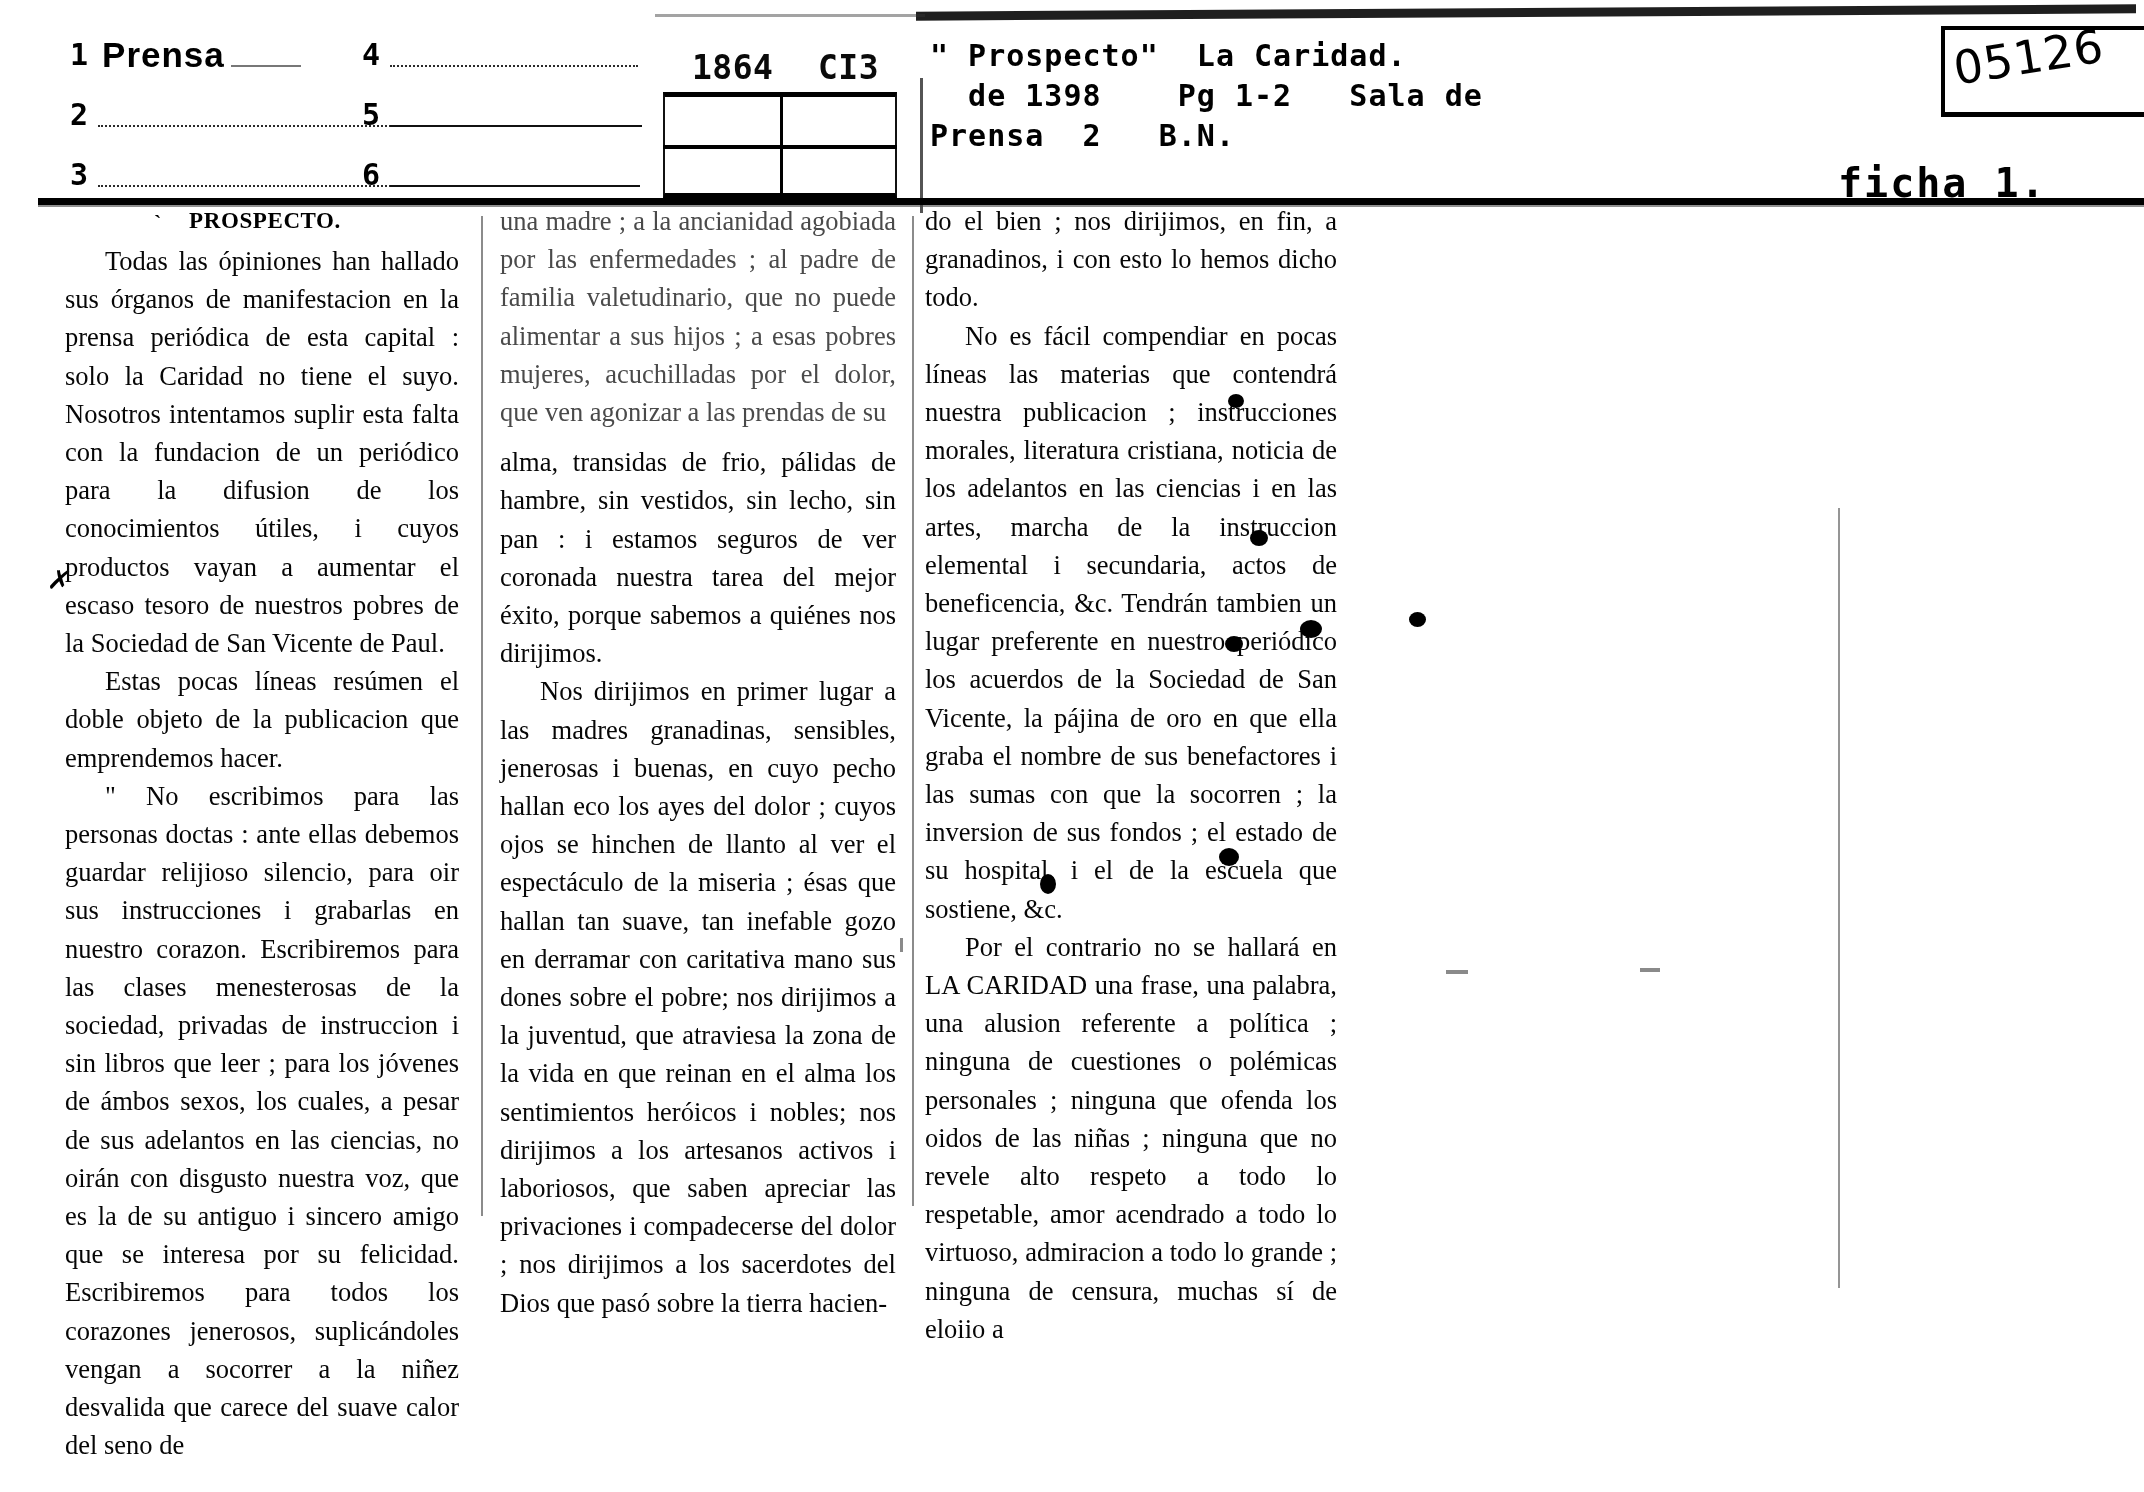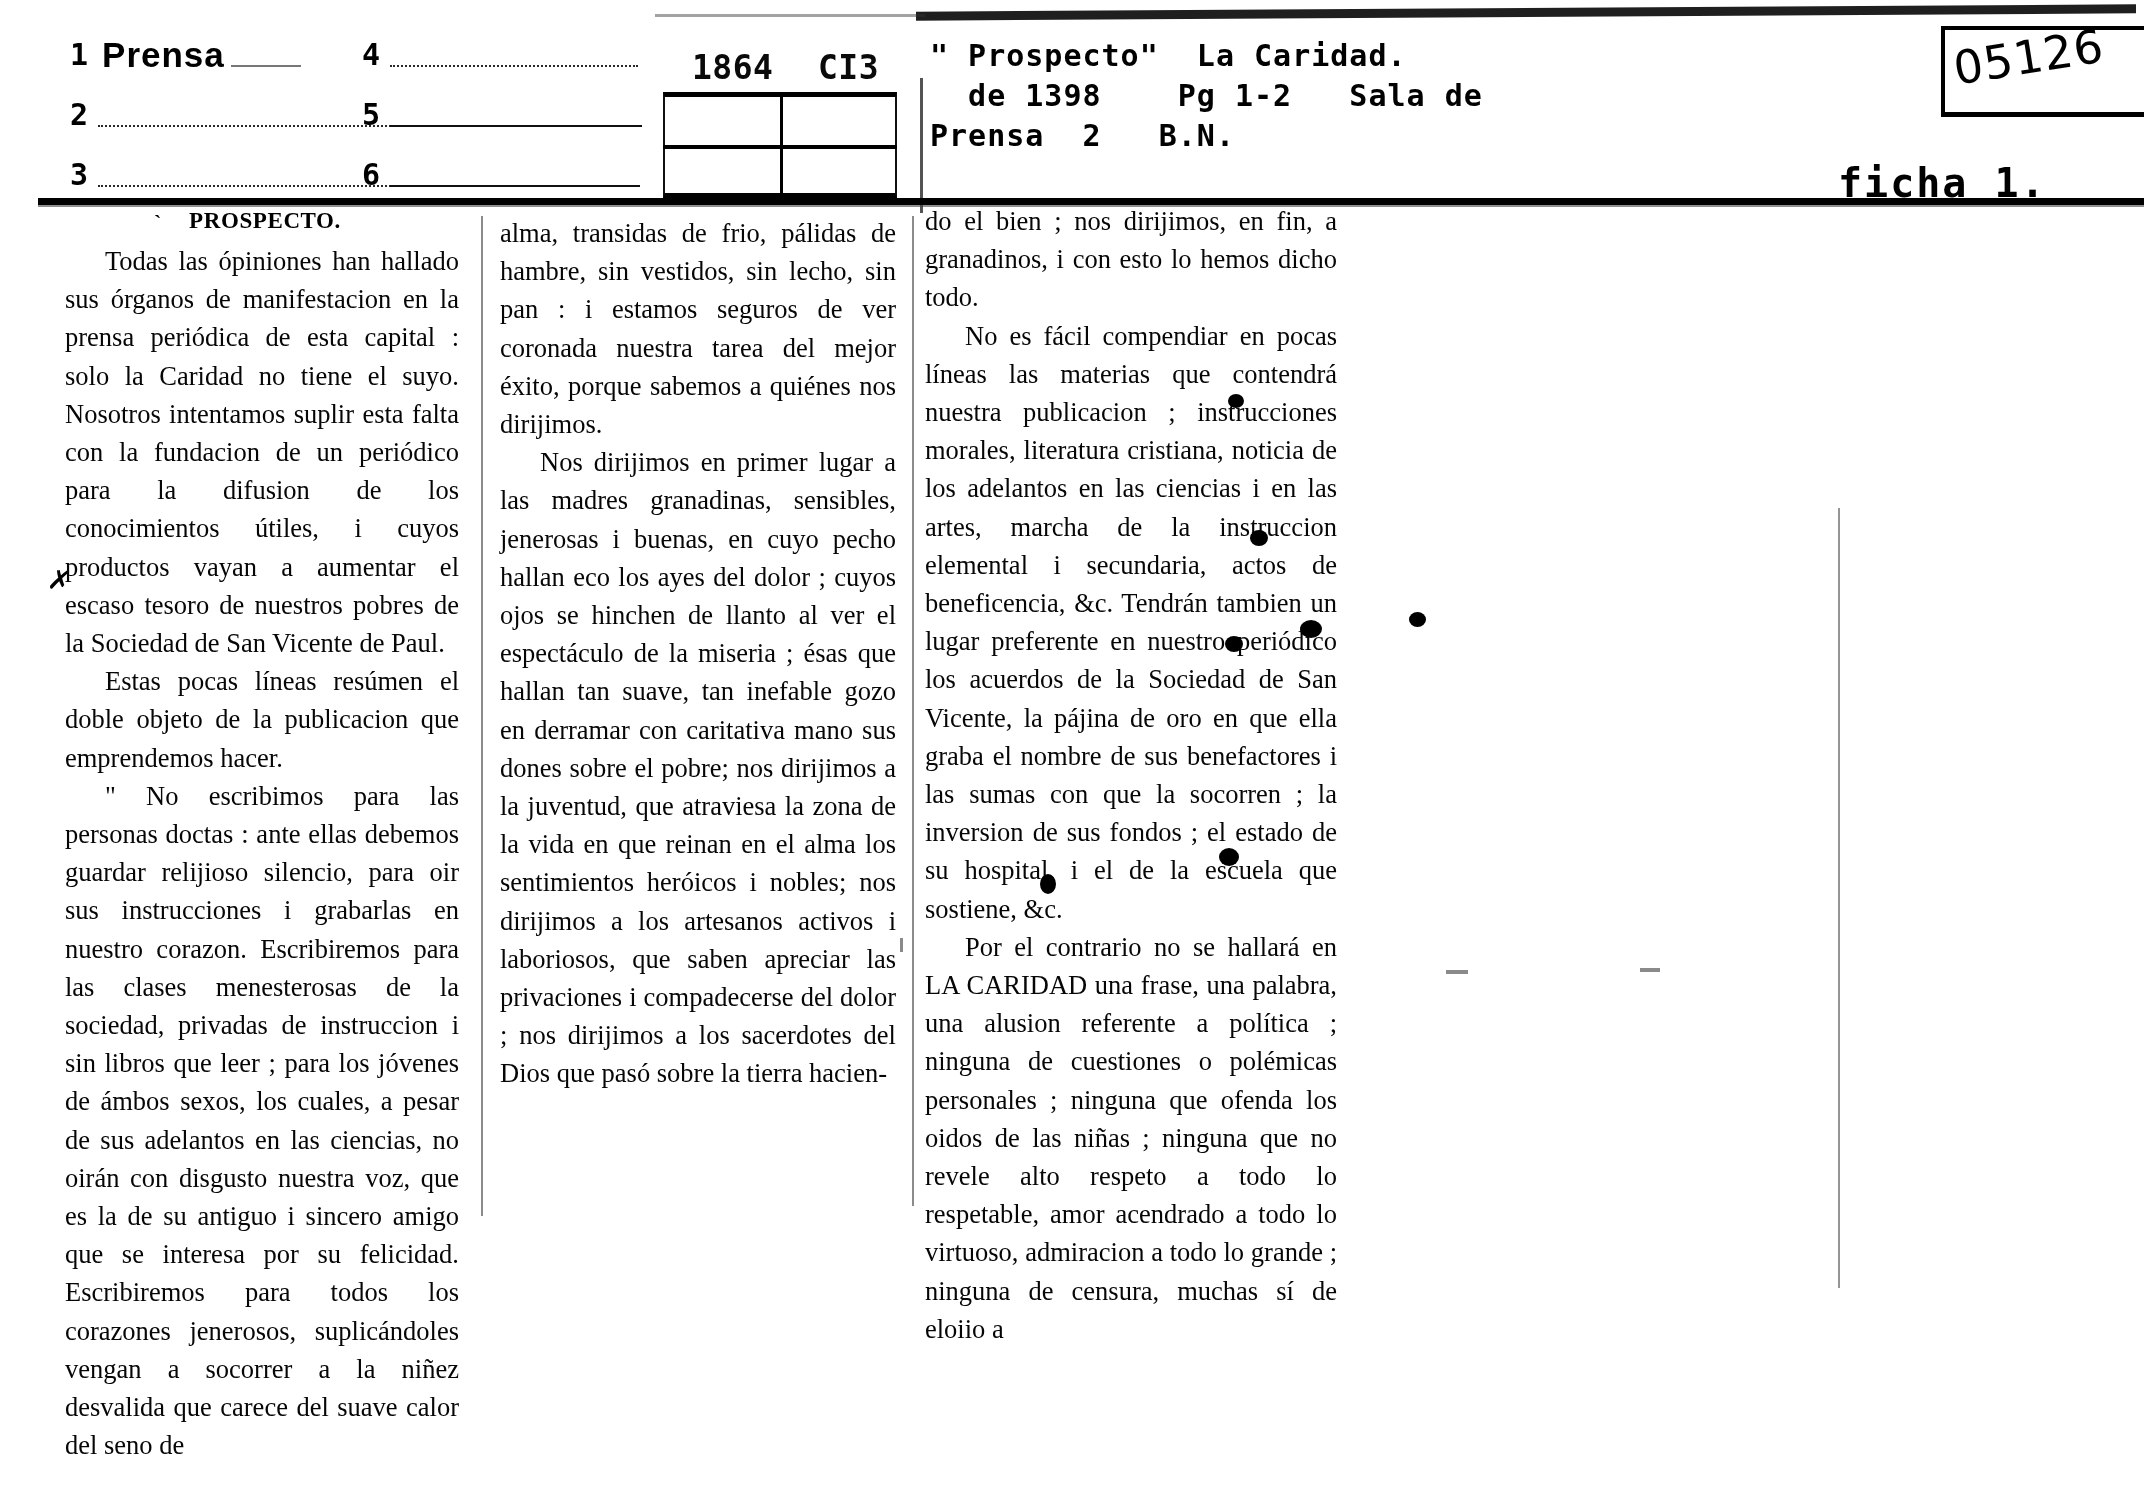--- a/index.html
+++ b/index.html
@@ -204,20 +204,21 @@
 
   <div id="pencil-mark">✗</div>
 
   <div class="col" id="col1" style="top:34px;">
     <p class="ind">Todas las ópiniones han hallado sus órganos de manifestacion en la prensa periódica de esta capital : solo la Caridad no tiene el suyo. Nosotros intentamos suplir esta falta con la fundacion de un periódico para la difusion de los conocimientos útiles, i cuyos productos vayan a aumentar el escaso tesoro de nuestros pobres de la Sociedad de San Vicente de Paul.</p>
     <p class="ind">Estas pocas líneas resúmen el doble objeto de la publicacion que emprendemos hacer.</p>
     <p class="ind">" No escribimos para las personas doctas : ante ellas debemos guardar relijioso silencio, para oir sus instrucciones i grabarlas en nuestro corazon. Escribiremos para las clases menesterosas de la sociedad, privadas de instruccion i sin libros que leer ; para los jóvenes de ámbos sexos, los cuales, a pesar de sus adelantos en las ciencias, no oirán con disgusto nuestra voz, que es la de su antiguo i sincero amigo que se interesa por su felicidad. Escribiremos para todos los corazones jenerosos, suplicándoles vengan a socorrer a la niñez desvalida que carece del suave calor del seno de</p>
   </div>
 
   <div class="col" id="col2" style="top:-6px;">
+    <p class="faded">una madre ; a la ancianidad agobiada por las enfermedades ; al padre de familia valetudinario, que no puede alimentar a sus hijos ; a esas pobres mujeres, acuchilladas por el dolor, que ven agonizar a las prendas de su</p>
     <p style="margin-top:12px;">alma, transidas de frio, pálidas de hambre, sin vestidos, sin lecho, sin pan : i estamos seguros de ver coronada nuestra tarea del mejor éxito, porque sabemos a quiénes nos dirijimos.</p>
     <p class="ind">Nos dirijimos en primer lugar a las madres granadinas, sensibles, jenerosas i buenas, en cuyo pecho hallan eco los ayes del dolor ; cuyos ojos se hinchen de llanto al ver el espectáculo de la miseria ; ésas que hallan tan suave, tan inefable gozo en derramar con caritativa mano sus dones sobre el pobre; nos dirijimos a la juventud, que atraviesa la zona de la vida en que reinan en el alma los sentimientos heróicos i nobles; nos dirijimos a los artesanos activos i laboriosos, que saben apreciar las privaciones i compadecerse del dolor ; nos dirijimos a los sacerdotes del Dios que pasó sobre la tierra hacien-</p>
   </div>
 
   <div class="col" id="col3" style="top:-6px;">
     <p>do el bien ; nos dirijimos, en fin, a granadinos, i con esto lo hemos dicho todo.</p>
     <p class="ind">No es fácil compendiar en pocas líneas las materias que contendrá nuestra publicacion ; instrucciones morales, literatura cristiana, noticia de los adelantos en las ciencias i en las artes, marcha de la instruccion elemental i secundaria, actos de beneficencia, &amp;c. Tendrán tambien un lugar preferente en nuestro periódico los acuerdos de la Sociedad de San Vicente, la pájina de oro en que ella graba el nombre de sus benefactores i las sumas con que la socorren ; la inversion de sus fondos ; el estado de su hospital, i el de la escuela que sostiene, &amp;c.</p>
     <p class="ind">Por el contrario no se hallará en LA CARIDAD una frase, una palabra, una alusion referente a política ; ninguna de cuestiones o polémicas personales ; ninguna que ofenda los oidos de las niñas ; ninguna que no revele alto respeto a todo lo respetable, amor acendrado a todo lo virtuoso, admiracion a todo lo grande ; ninguna de censura, muchas sí de eloiio a</p>
   </div>
 

